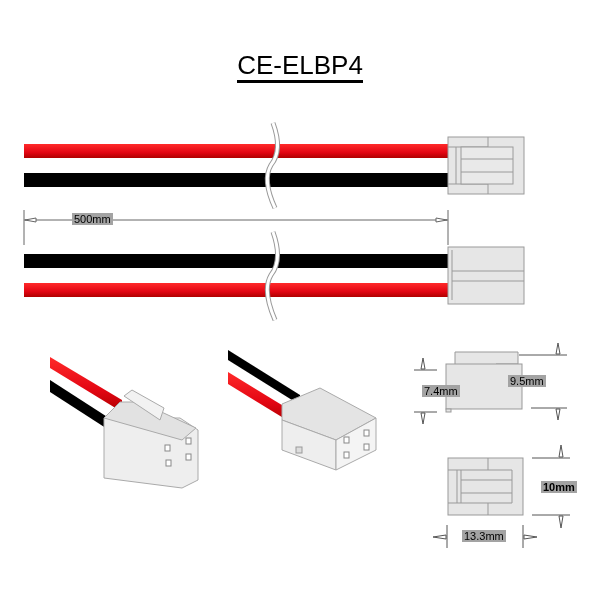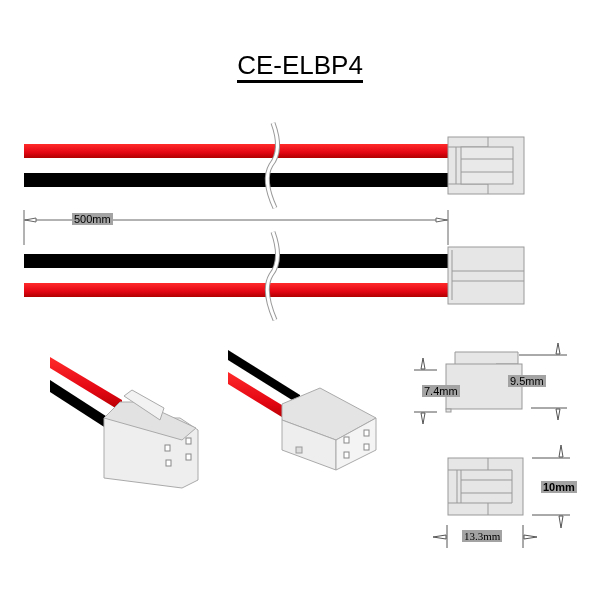--- a/index.html
+++ b/index.html
@@ -125,13 +125,13 @@
       <line x1="523" y1="525" x2="523" y2="548"></line>
     <path d="M433 537 L446 535 L446 539 Z"></path>
       <path d="M537 537 L524 535 L524 539 Z"></path>
   </g>
 </svg>
 
 <div class="lbl" style="left:72px;top:213px;">500mm</div>
 <div class="lbl" style="left:422px;top:385px;">7.4mm</div>
 <div class="lbl" style="left:508px;top:375px;">9.5mm</div>
 <div class="lbl" style="left:541px;top:481px;font-weight:bold;">10mm</div>
-<div class="lbl" style="left:462px;top:530px;font-family:Liberation Serif, serif;">13.3mm</div>
+<div class="lbl" style="left:462px;top:530px;">13.3mm</div>
 
 </body></html>

